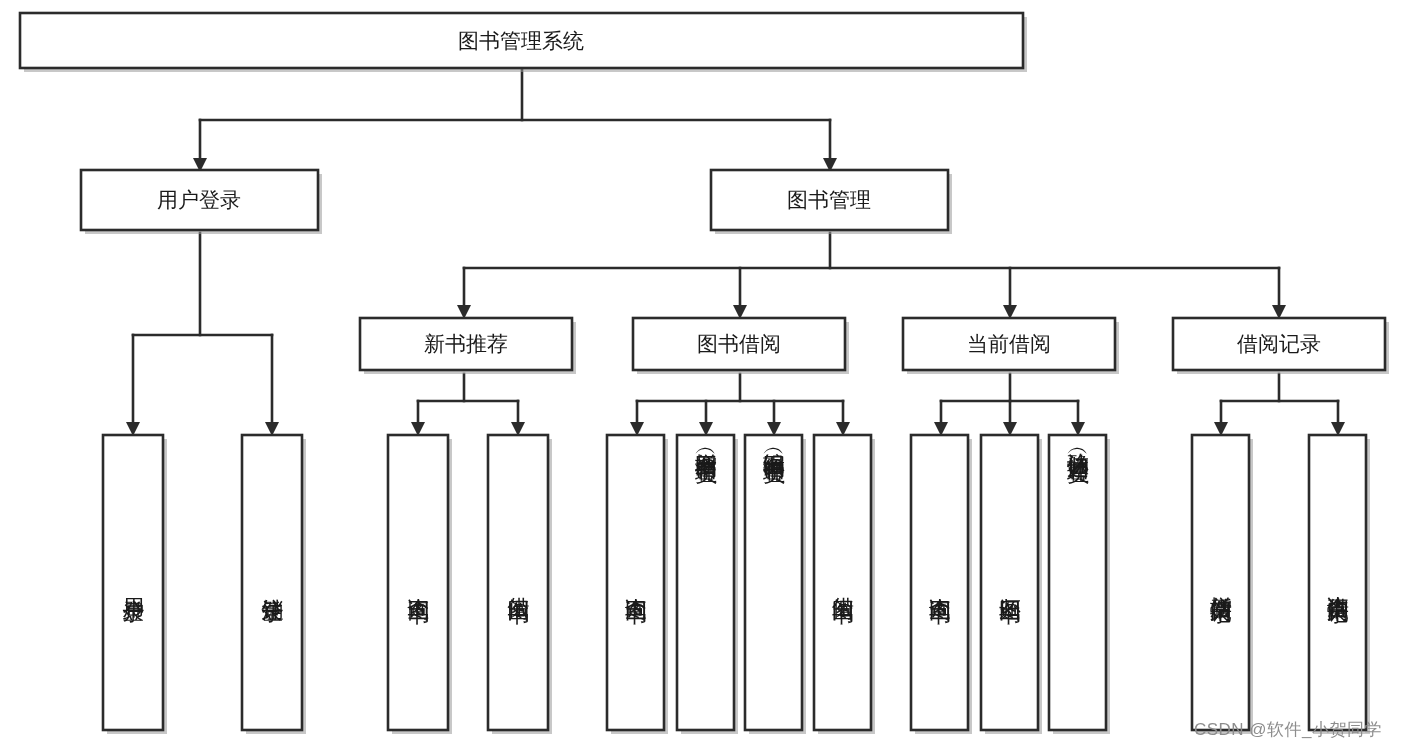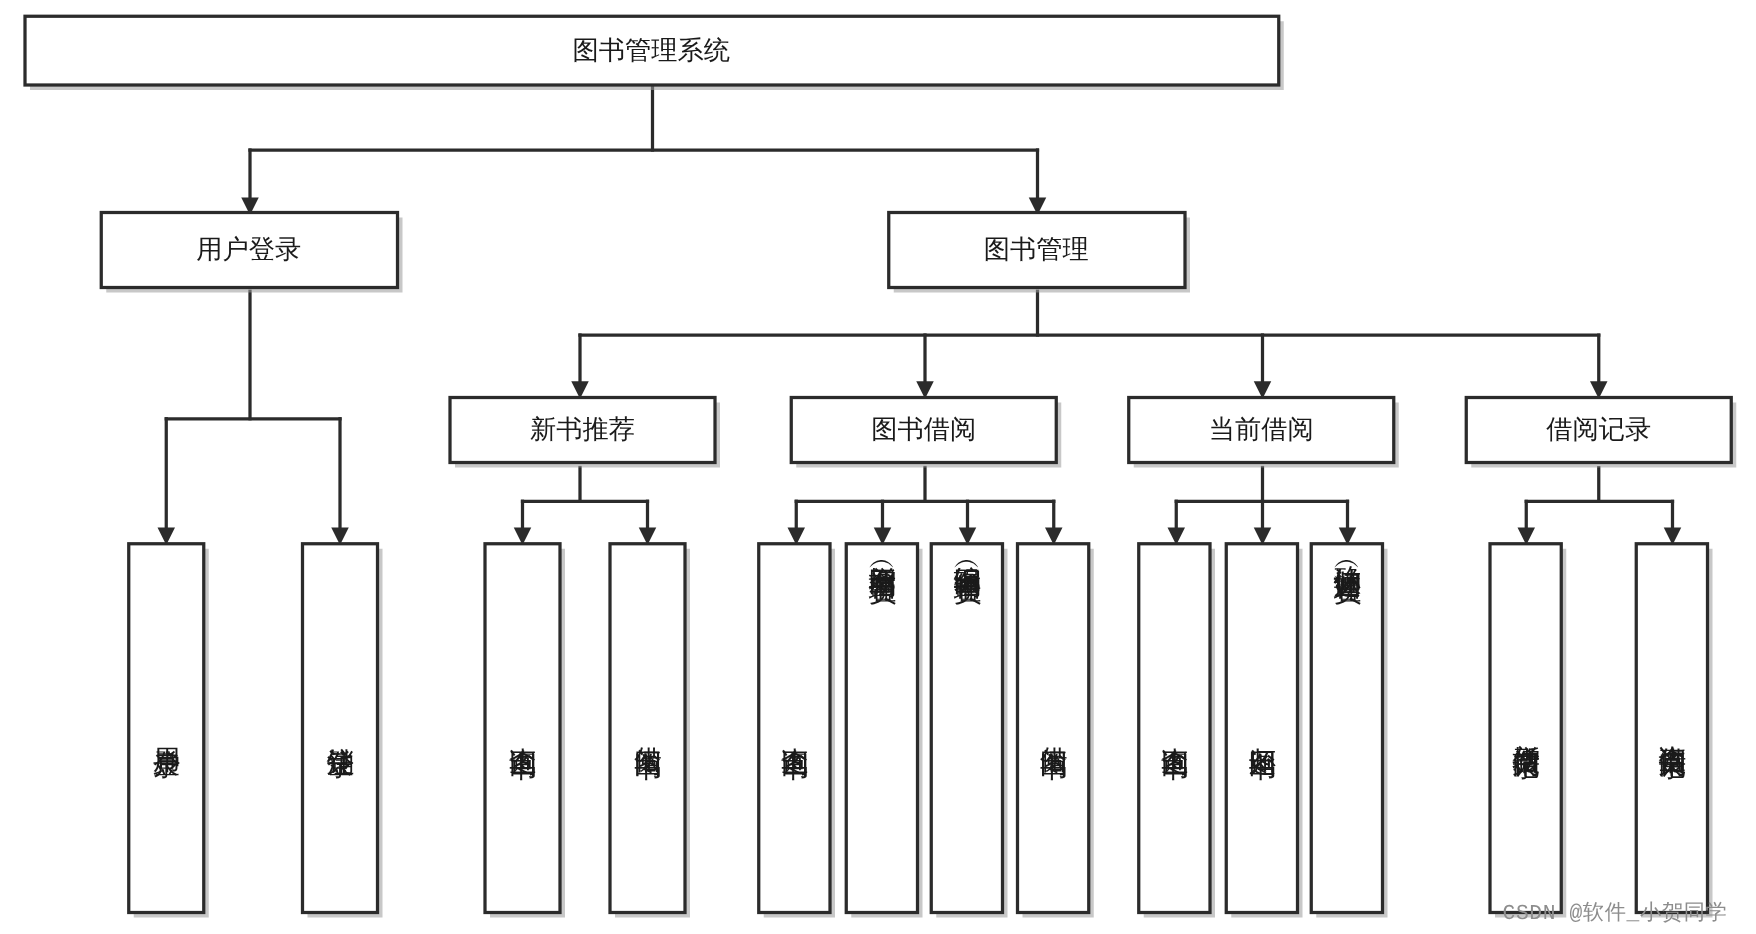--- a/index.html
+++ b/index.html
@@ -65,21 +65,21 @@
     font-size: 22px;
     line-height: 1.04;
     letter-spacing: 1.5px;
     color: #1a1a1a;
     white-space: nowrap;
   }
   #watermark {
     position: absolute;
     right: 8px;
     bottom: 6px;
-    font-family: Liberation Mono, monospace;
+    font-family: Liberation Sans, sans-serif;
     font-size: 17px;
     color: #8d8d8d;
     letter-spacing: 0.5px;
     white-space: nowrap;
     margin-top: 32px;
   }
 </style>
 </head>
 <body>
 

